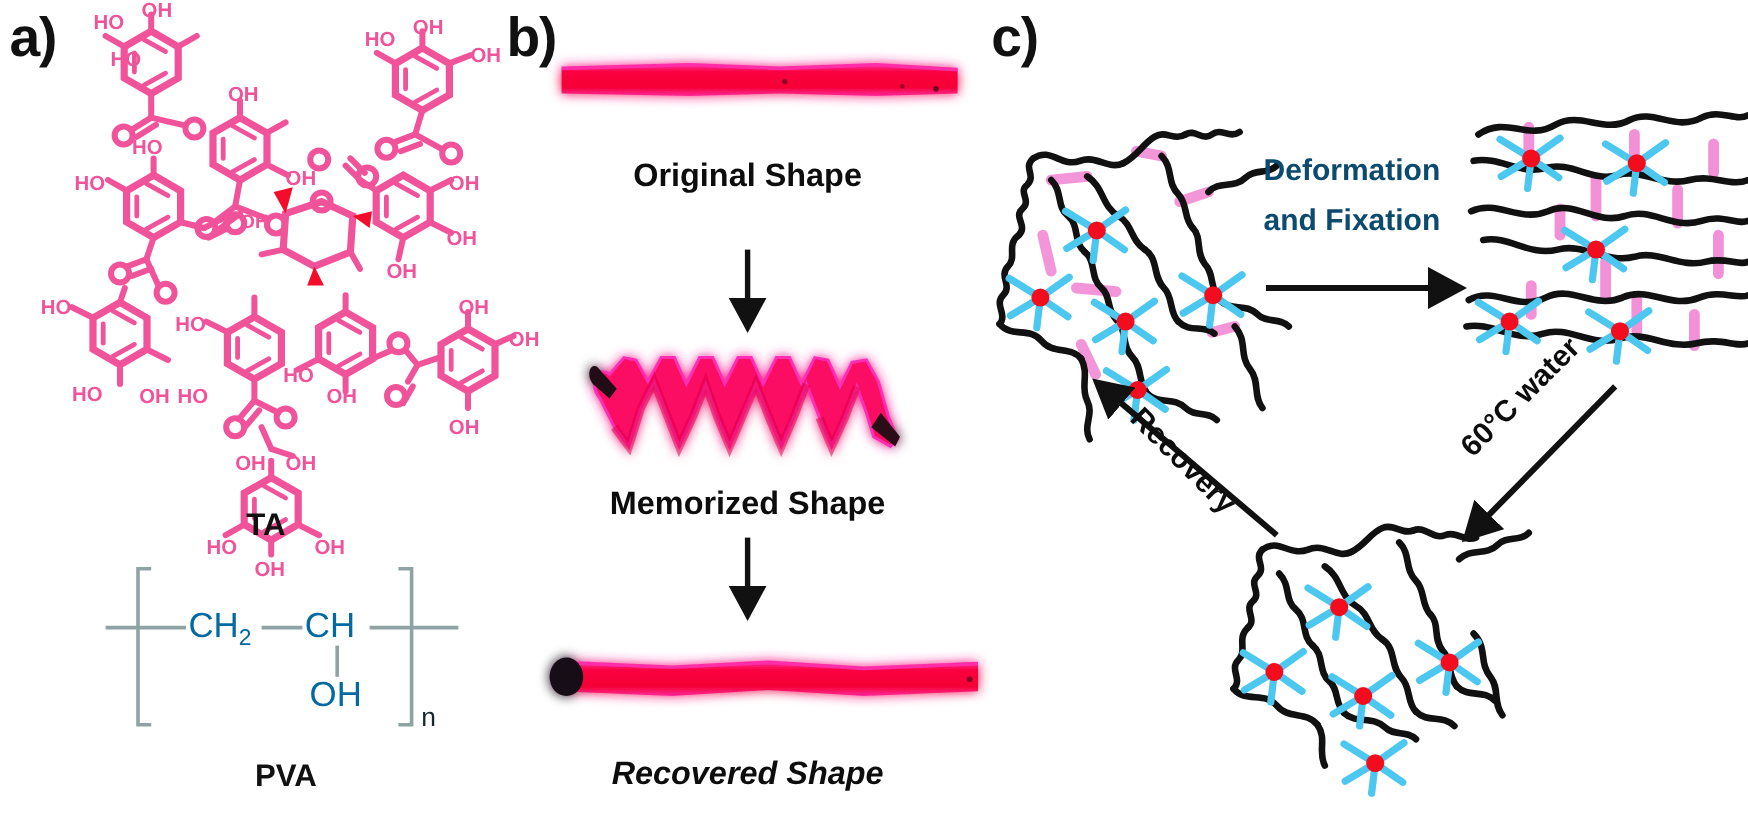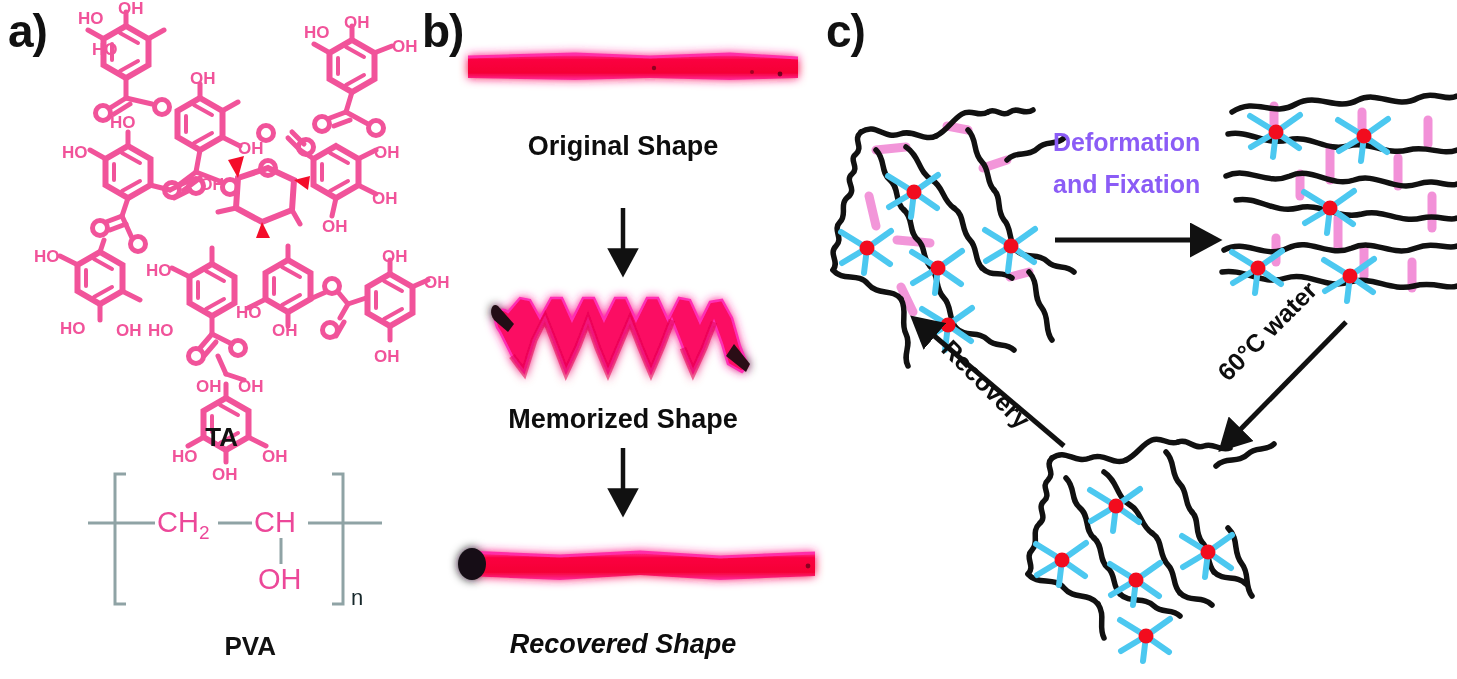--- a/index.html
+++ b/index.html
@@ -43,37 +43,37 @@
     font-size: 26px;
     color: #111111;
     text-align: right;
     white-space: nowrap;
   }
   .c-text {
     position: absolute;
     font-family: "Liberation Sans", sans-serif;
     font-weight: bold;
     font-size: 25px;
-    color: #8b5cf6;
+    color: #0c4a6e;
     white-space: nowrap;
   }
   .rot-text {
     position: absolute;
     font-family: "Liberation Sans", sans-serif;
     font-weight: bold;
     font-size: 25px;
     color: #0d0d0d;
     white-space: nowrap;
     transform-origin: 0 50%;
   }
   .pva-text {
     position: absolute;
     font-family: "Liberation Sans", sans-serif;
     font-size: 29px;
-    color: #ec4899;
+    color: #0369a1;
     white-space: nowrap;
   }
   .pva-text sub {
     font-size: 19px;
   }
   .pva-n {
     position: absolute;
     font-family: "Liberation Sans", sans-serif;
     font-size: 22px;
     color: #17282b;
@@ -344,21 +344,21 @@
       <line x1="281" y1="538" x2="281" y2="564"></line>
     </g>
   </svg>
   <div class="pva-text" style="left:157px; top:506px;">
     <span>CH</span><sub>2</sub>
   </div>
   <div class="pva-text" style="left:254px; top:506px;">CH</div>
   <div class="pva-text" style="left:258px; top:563px;">OH</div>
   <div class="pva-n" style="left:351px; top:585px;">n</div>
 
-  <div class="struct-label" style="left:196px; top:631px; width:80px;">PVA</div>
+  <div class="struct-label" style="left:184px; top:631px; width:80px;">PVA</div>
 
   <div class="panel-label" style="left:422px; top:8px;">b)</div>
 
   <svg class="svg-layer" width="1457" height="679" viewBox="0 0 1457 679" style="pointer-events:none;">
     <defs>
       <filter id="glow-b" x="-30%" y="-120%" width="160%" height="340%">
         <feGaussianBlur stdDeviation="5" result="bl"></feGaussianBlur>
         <feMerge>
             <feMergeNode in="bl"></feMergeNode>
             <feMergeNode in="SourceGraphic"></feMergeNode>

